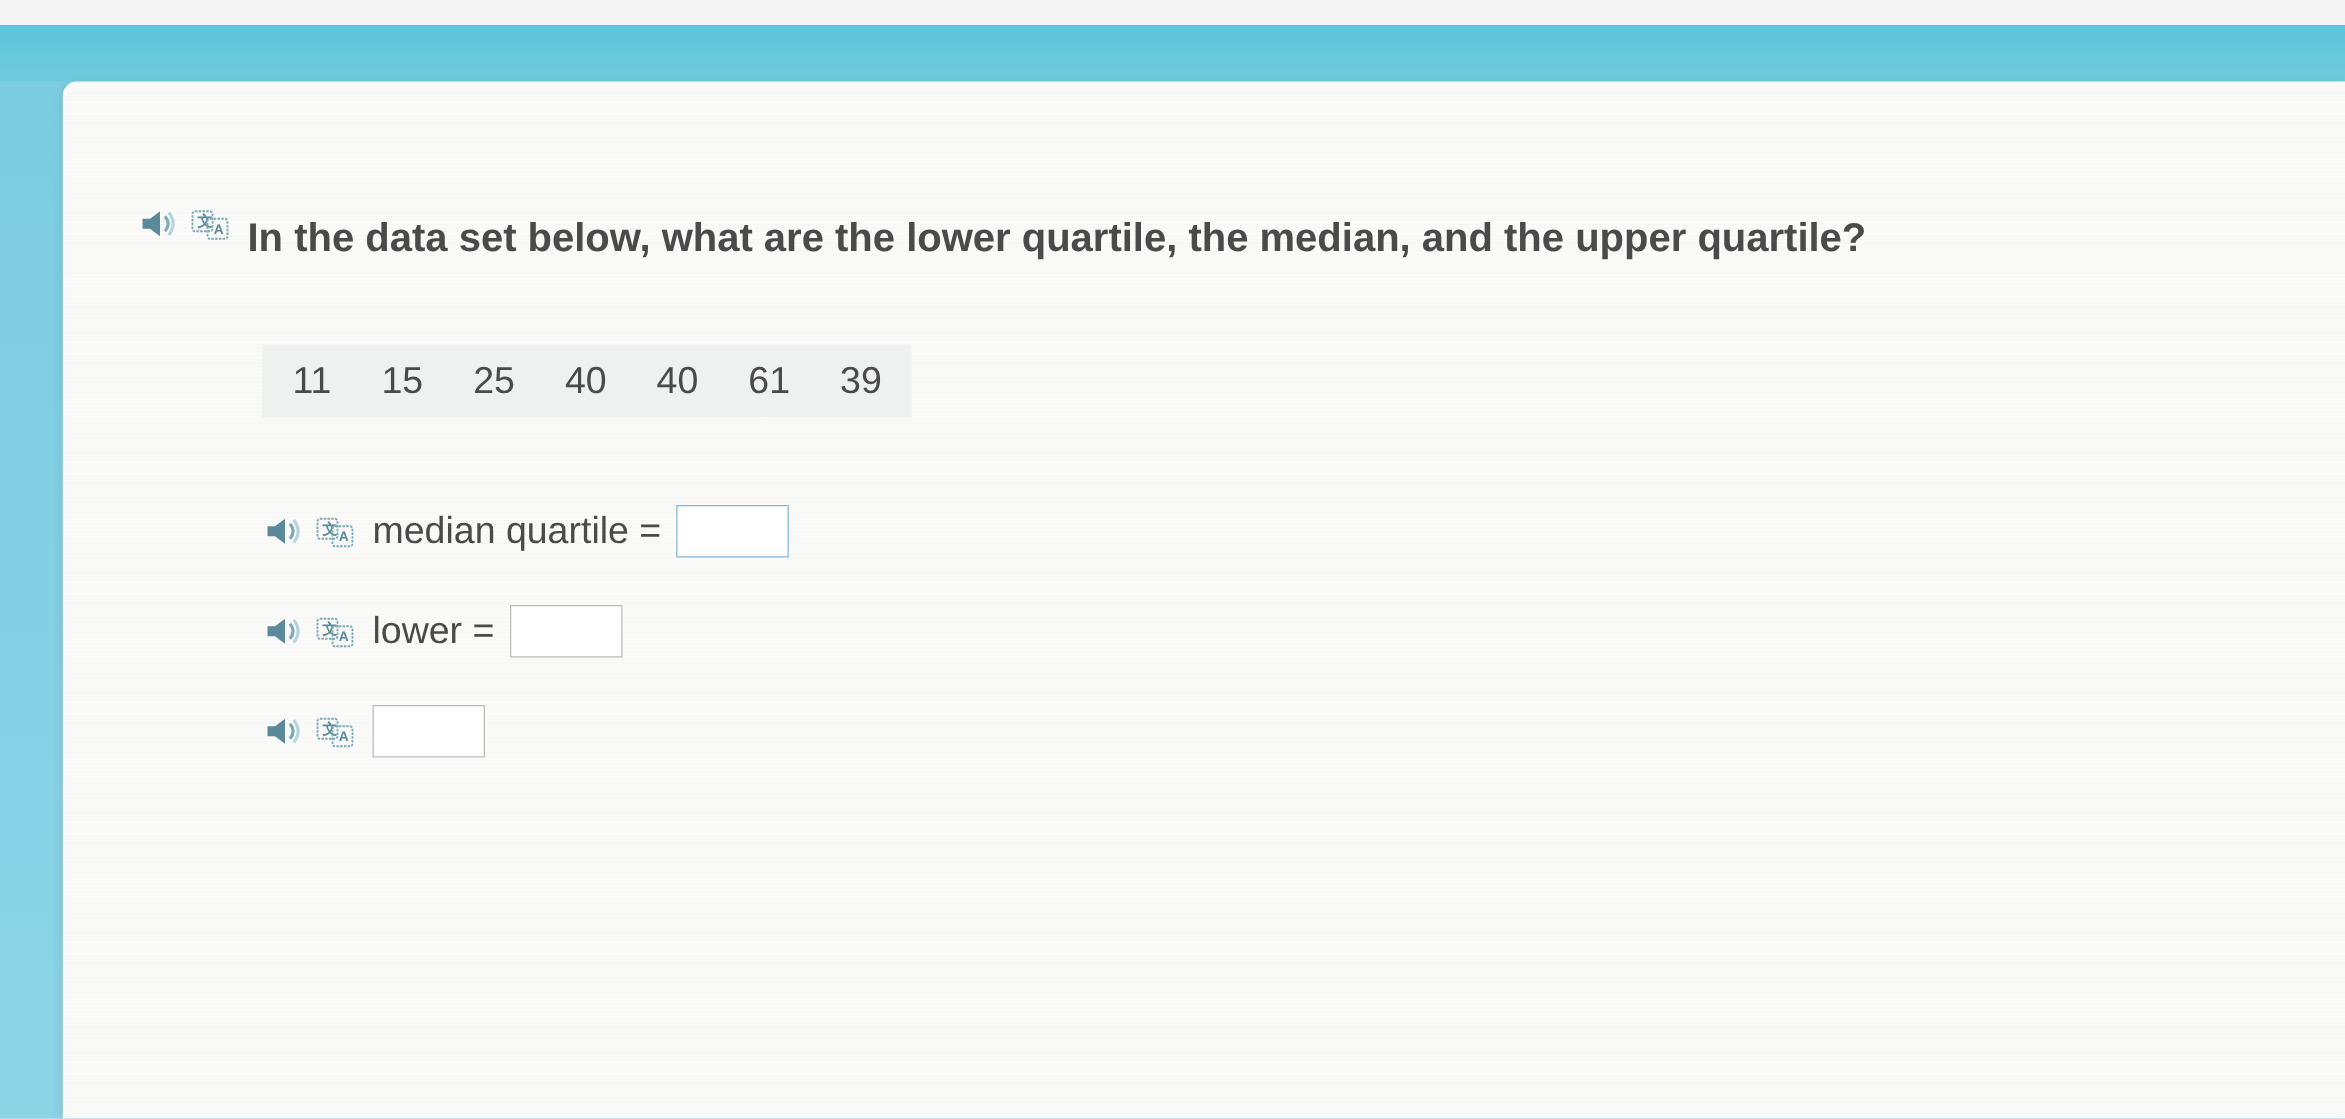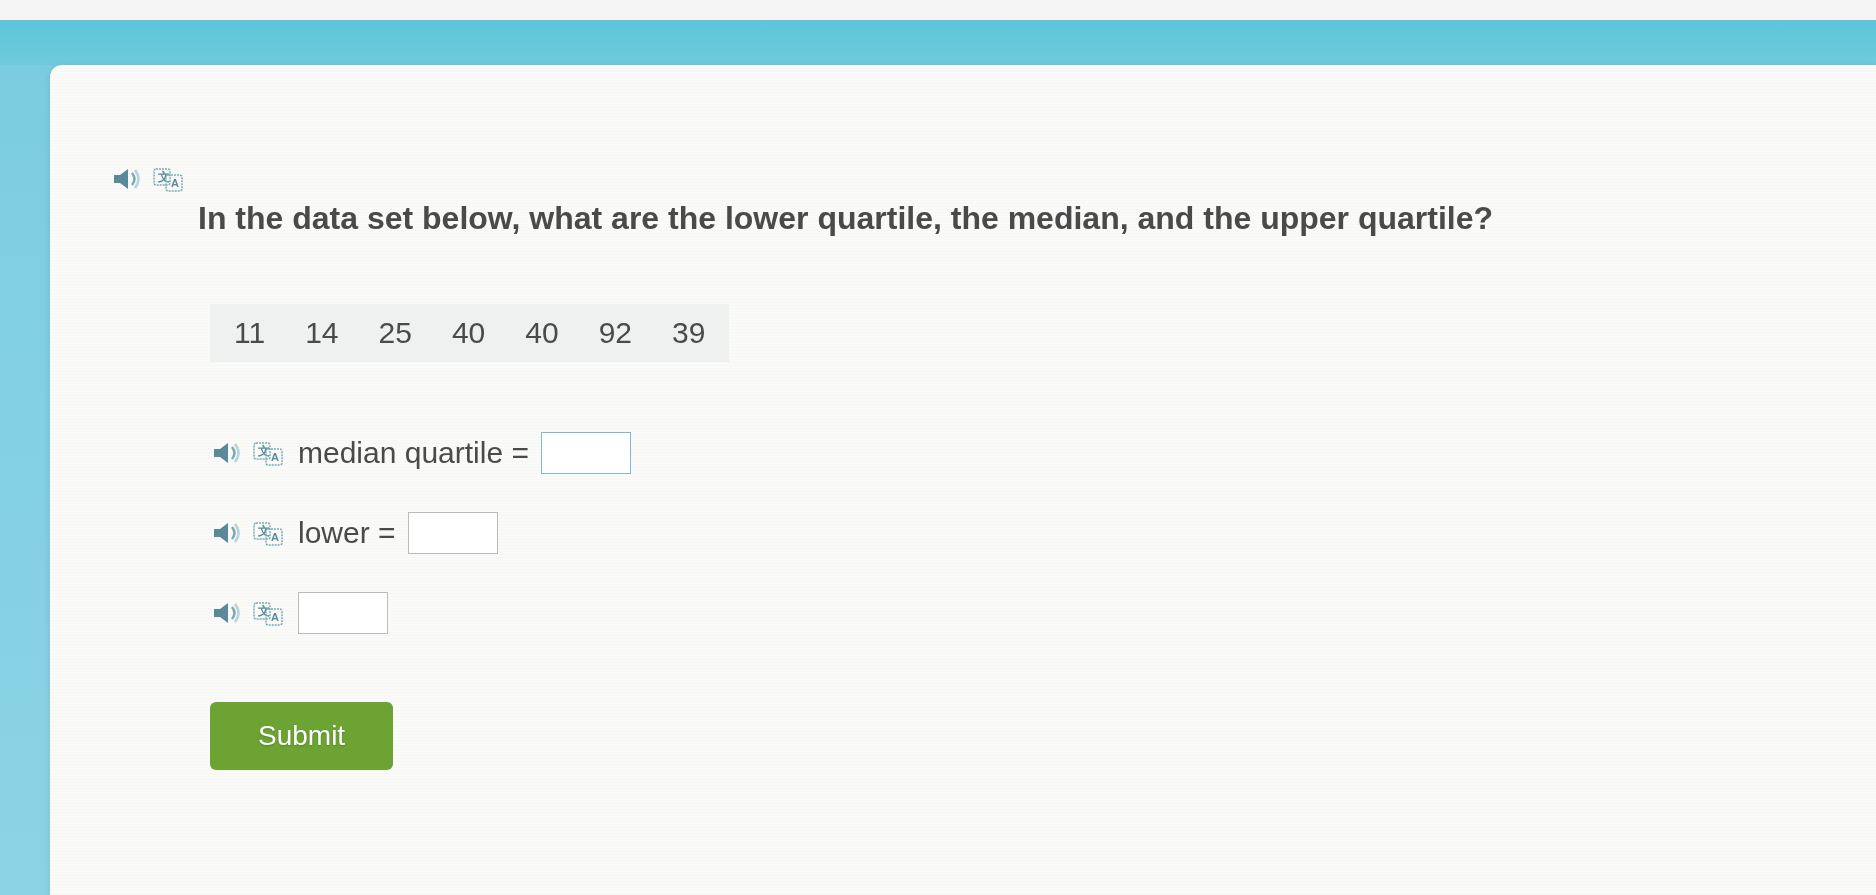--- a/index.html
+++ b/index.html
@@ -57,21 +57,20 @@
     }
     .translate-icon {
       width: 34px;
       height: 28px;
       display: inline-block;
     }
     .question-text {
       font-size: 32px;
       color: #4a4a4a;
       line-height: 1.6;
-      margin-top: 28px;
     }
     .question-text-bold {
       font-weight: bold;
     }
     .data-set {
       display: inline-flex;
       gap: 40px;
       background: #eff1f0;
       padding: 12px 24px;
       margin-left: 100px;
@@ -139,25 +138,25 @@
           <rect x="14" y="10" width="16" height="16" rx="2" fill="none" stroke="#7aabb8" stroke-width="1.5" stroke-dasharray="2,1"></rect>
           <text x="19" y="22" font-size="11" fill="#5a8a9a" font-weight="bold">A</text>
         </svg>
       </span>
     </span>
     <span class="question-text question-text-bold">In the data set below, what are the lower quartile, the median, and the upper quartile?</span>
   </div>
 
   <div class="data-set">
     <span>11</span>
-    <span>14</span>
+    <span>15</span>
     <span>25</span>
     <span>40</span>
     <span>40</span>
-    <span>92</span>
+    <span>61</span>
     <span>39</span>
   </div>
 
   <div class="answer-row">
     <span class="icon-group">
       <span class="speaker-icon">
         <svg viewBox="0 0 32 28" width="32" height="28">
           <path d="M4 10 L4 18 L10 18 L18 24 L18 4 L10 10 Z" fill="#5a8a9a"></path>
           <path d="M22 8 Q27 14 22 20" stroke="#7aabb8" stroke-width="2.5" fill="none"></path>
           <path d="M25 5 Q32 14 25 23" stroke="#b5d4dd" stroke-width="2.5" fill="none"></path>
@@ -212,15 +211,14 @@
           <rect x="2" y="4" width="16" height="16" rx="2" fill="none" stroke="#7aabb8" stroke-width="1.5" stroke-dasharray="2,1"></rect>
           <text x="6" y="16" font-size="12" fill="#5a8a9a" font-weight="bold">文</text>
           <rect x="14" y="10" width="16" height="16" rx="2" fill="none" stroke="#7aabb8" stroke-width="1.5" stroke-dasharray="2,1"></rect>
           <text x="19" y="22" font-size="11" fill="#5a8a9a" font-weight="bold">A</text>
         </svg>
       </span>
     </span>
     <input type="text" class="answer-input inactive" value="" style="">
   </div>
 
-  <button class="submit-btn">Submit</button>
 
 </div>
 
 </body></html>

